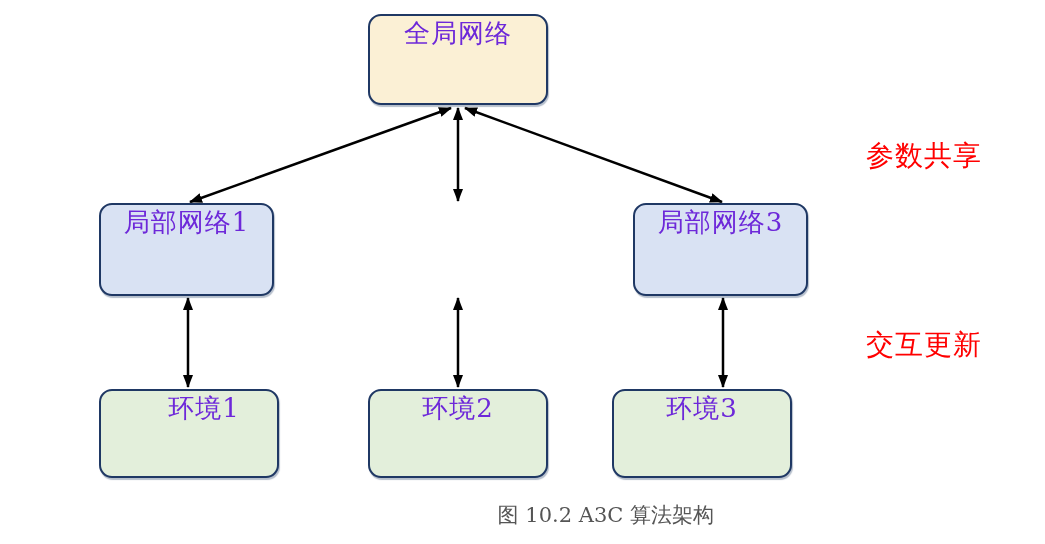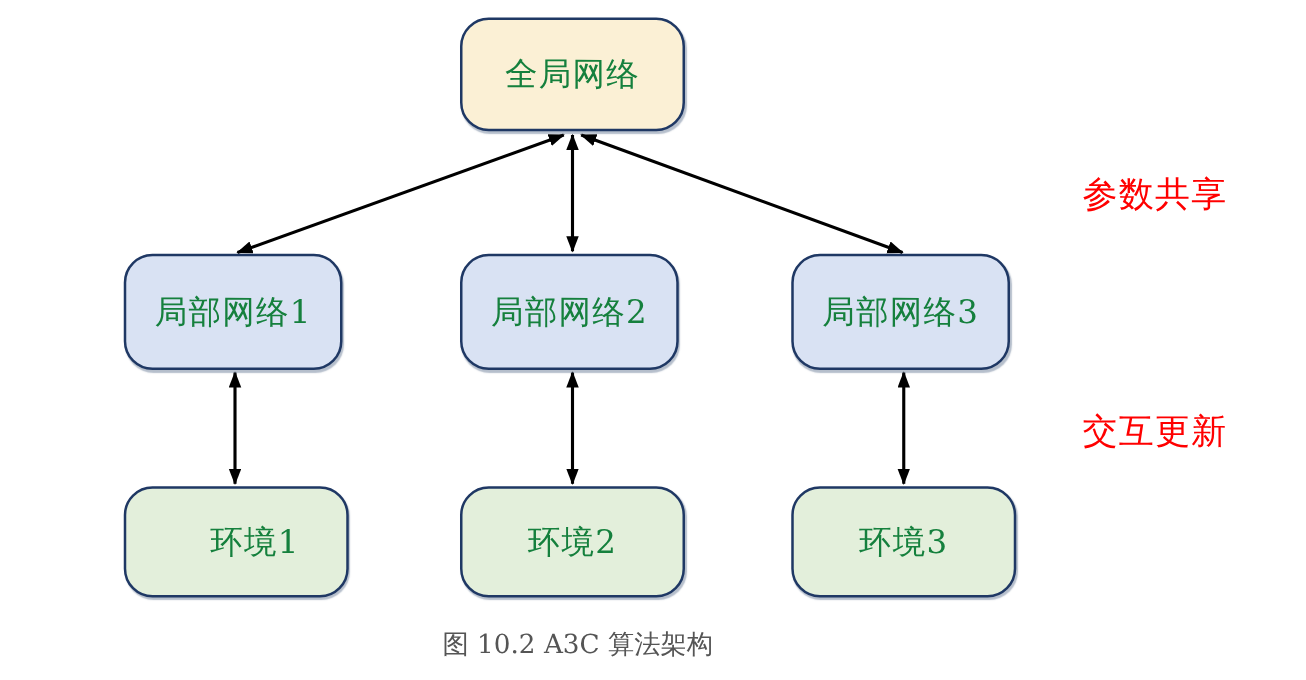--- a/index.html
+++ b/index.html
@@ -18,59 +18,59 @@
   .arrow-layer {
     position: absolute;
     left: 0;
     top: 0;
     width: 1045px;
     height: 544px;
   }
   .node {
     position: absolute;
     border: 2.2px solid var(--node-border, #1F3864);
-    border-radius: 23px;
+    border-radius: 13px;
     display: flex;
-    align-items: center;
+    align-items: flex-start;
     justify-content: center;
     font-size: 26px;
-    color: #15803d;
+    color: #6d28d9;
     box-shadow: 1px 2px 1px rgba(90, 110, 140, 0.45);
     box-sizing: border-box;
     letter-spacing: 1px;
   }
   .node-global {
     left: 368px; top: 14px; width: 180px; height: 91px;
     background: var(--global-fill, #FBF0D5);
   }
   .node-local { background: var(--local-fill, #D9E2F3); top: 203px; width: 175px; height: 93px; }
   .node-local-1 { left: 99px; }
   .node-local-2 { left: 368px; }
   .node-local-3 { left: 633px; }
   .node-env { background: var(--env-fill, #E3EFDB); top: 389px; width: 180px; height: 89px; }
   .node-env-1 { left: 99px; padding-left: 30px; }
   .node-env-2 { left: 368px; }
-  .node-env-3 { left: 633px; }
+  .node-env-3 { left: 612px; }
   .annotation {
     position: absolute;
     left: 866px;
     width: 170px;
     font-size: 28px;
     color: var(--annotation-red, #FF0000);
     letter-spacing: 1px;
     white-space: nowrap;
   }
   .annotation-top { top: 137px; }
   .annotation-bottom { top: 326px; }
   .caption {
     position: absolute;
     left: 354px;
     top: 501px;
     width: 360px;
-    text-align: left;
+    text-align: right;
     font-size: 21px;
     color: var(--caption-gray, #555555);
     white-space: nowrap;
   }
 </style>
 </head>
 <body>
 
 <div class="figure-canvas" style="--global-fill: #FBF0D5; --local-fill: #D9E2F3; --env-fill: #E3EFDB; --node-border: #1F3864; --annotation-red: #FF0000; --caption-gray: #555555;">
 
@@ -93,23 +93,20 @@
     </g>
   </svg>
 
   <div class="node node-global">
     <span>全局网络</span>
   </div>
 
   <div class="node node-local node-local-1">
     <span>局部网络1</span>
   </div>
-  <div class="node node-local node-local-2">
-    <span>局部网络2</span>
-  </div>
   <div class="node node-local node-local-3">
     <span>局部网络3</span>
   </div>
 
   <div class="node node-env node-env-1">
     <span>环境1</span>
   </div>
   <div class="node node-env node-env-2">
     <span>环境2</span>
   </div>

